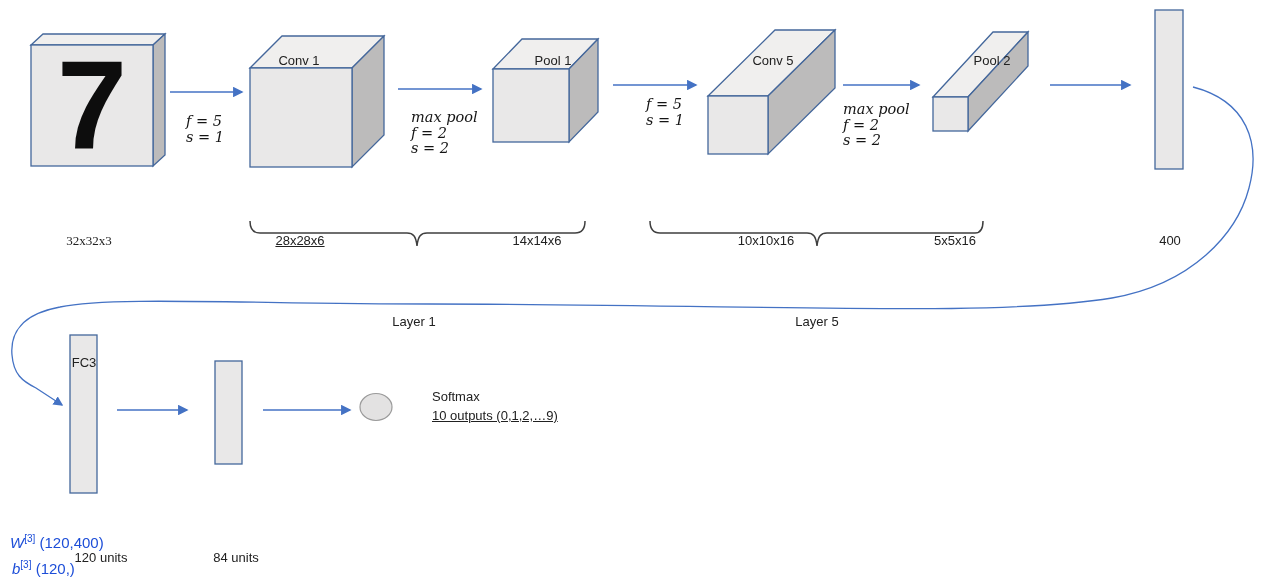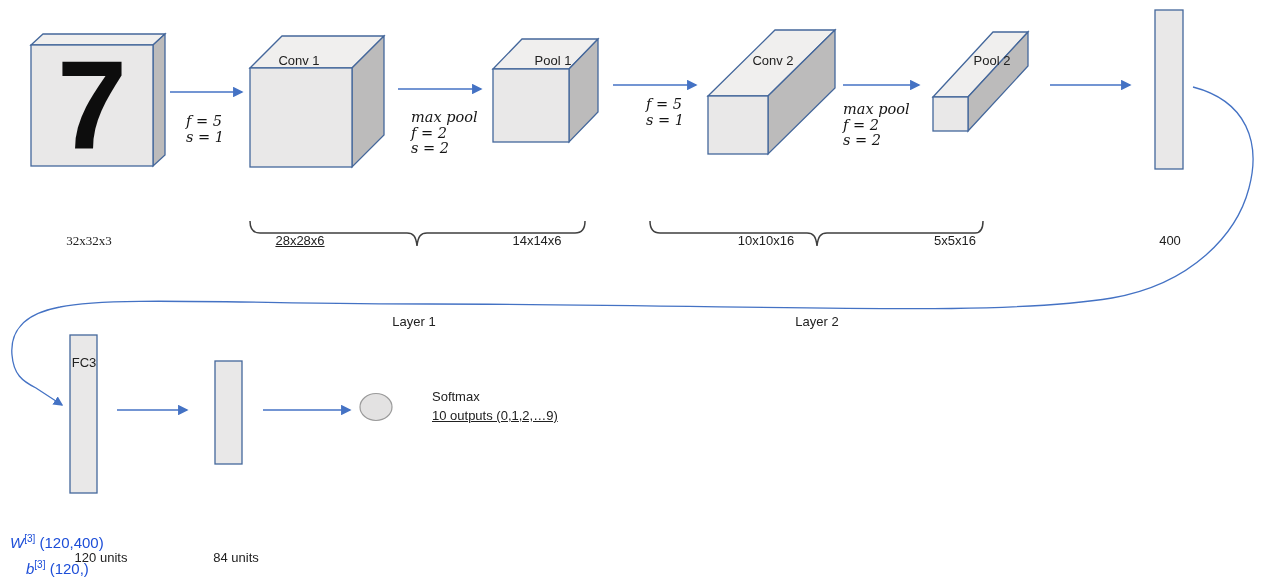--- a/index.html
+++ b/index.html
@@ -95,21 +95,21 @@
     <path class="brace" d="M 250,221 C 250,228 252,233 260,233 L 407,233 C 413,233 416,236 417,246
              C 418,236 421,233 427,233 L 575,233 C 583,233 585,228 585,221"></path>
     <path class="brace" d="M 650,221 C 650,228 652,233 660,233 L 807,233 C 813,233 816,236 817,246
              C 818,236 821,233 827,233 L 975,233 C 981,233 983,228 983,221"></path>
   </svg>
 
   <div class="digit">7</div>
 
   <div class="lbl ctr" style="left:299px;top:9px;">Conv 1</div>
   <div class="lbl ctr" style="left:553px;top:9px;">Pool 1</div>
-  <div class="lbl ctr" style="left:773px;top:9px;">Conv 2</div>
+  <div class="lbl ctr" style="left:773px;top:9px;">Conv 5</div>
   <div class="lbl ctr" style="left:986px;top:9px;padding-left:12px;">Pool 2</div>
 
   <div class="lbl ctr" style="left:89px;top:189px;font-family:Liberation Serif, serif;">32x32x3</div>
   <div class="lbl ctr" style="left:300px;top:189px;text-decoration:underline;">28x28x6</div>
   <div class="lbl ctr" style="left:537px;top:189px;">14x14x6</div>
   <div class="lbl ctr" style="left:766px;top:189px;">10x10x16</div>
   <div class="lbl ctr" style="left:955px;top:189px;">5x5x16</div>
   <div class="lbl ctr" style="left:1170px;top:189px;">400</div>
 
   <div class="math" style="left:186px;top:114px;">
@@ -125,29 +125,29 @@
     <div>f = 5</div>
     <div>s = 1</div>
   </div>
   <div class="math" style="left:843px;top:102px;">
     <div>max pool</div>
     <div>f = 2</div>
     <div>s = 2</div>
   </div>
 
   <div class="lbl ctr" style="left:414px;top:270px;">Layer 1</div>
-  <div class="lbl ctr" style="left:817px;top:270px;">Layer 2</div>
+  <div class="lbl ctr" style="left:817px;top:270px;">Layer 5</div>
 
   <div class="lbl ctr" style="left:84px;top:311px;">FC3</div>
   <div class="lbl ctr" style="left:101px;top:506px;">120 units</div>
   <div class="lbl ctr" style="left:236px;top:506px;">84 units</div>
 
   <div class="lbl" style="left:432px;top:389px;">Softmax</div>
   <div class="lbl" style="left:432px;top:408px;text-decoration:underline;">10 outputs (0,1,2,…9)</div>
 
   <div class="wline" style="left:10px;top:533px;">
     <span class="sym">W</span><sup>[3]</sup><span> (120,400)</span>
   </div>
-  <div class="wline" style="left:26px;top:559px;">
+  <div class="wline" style="left:12px;top:559px;">
     <span class="sym">b</span><sup>[3]</sup><span> (120,)</span>
   </div>
 
 </div>
 
 </body></html>

